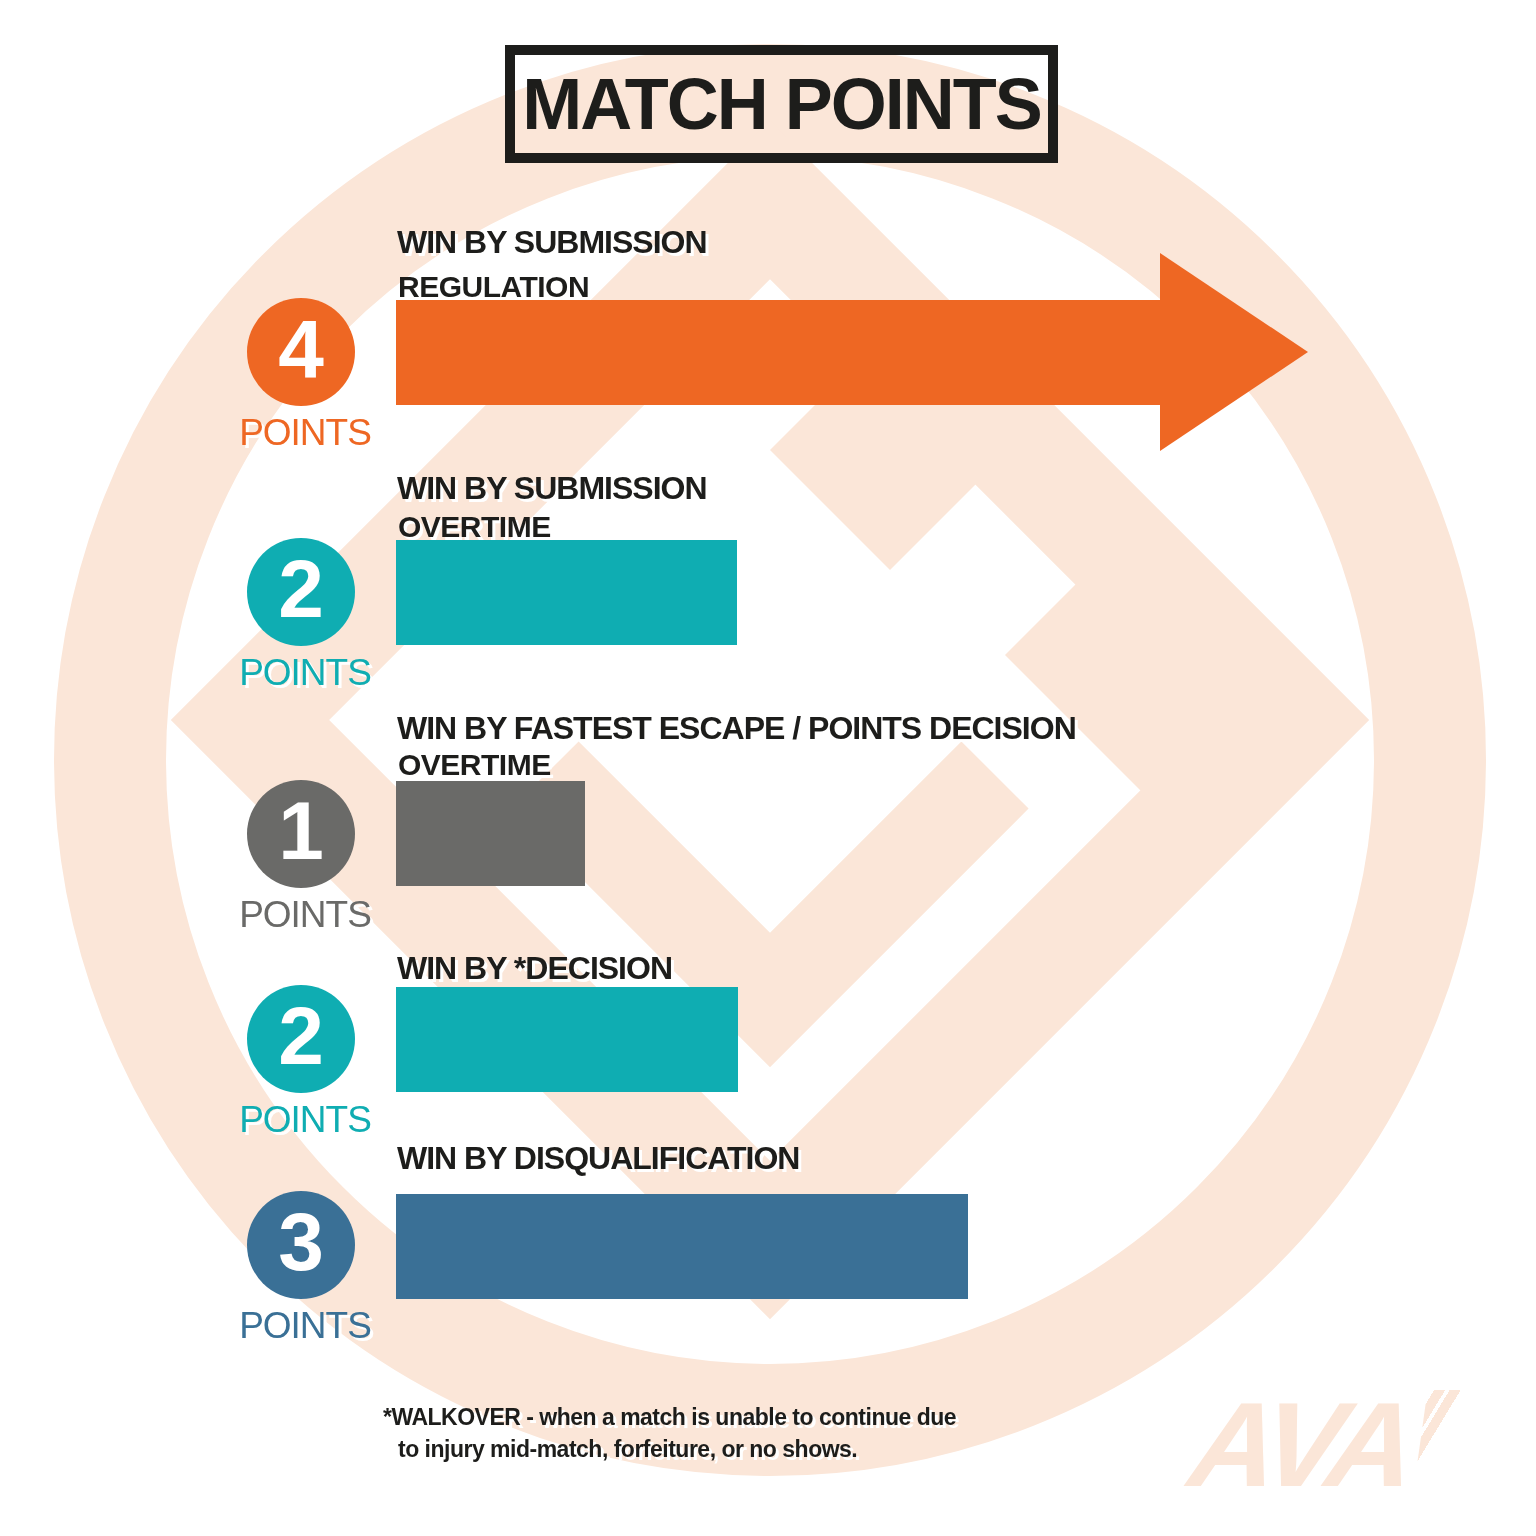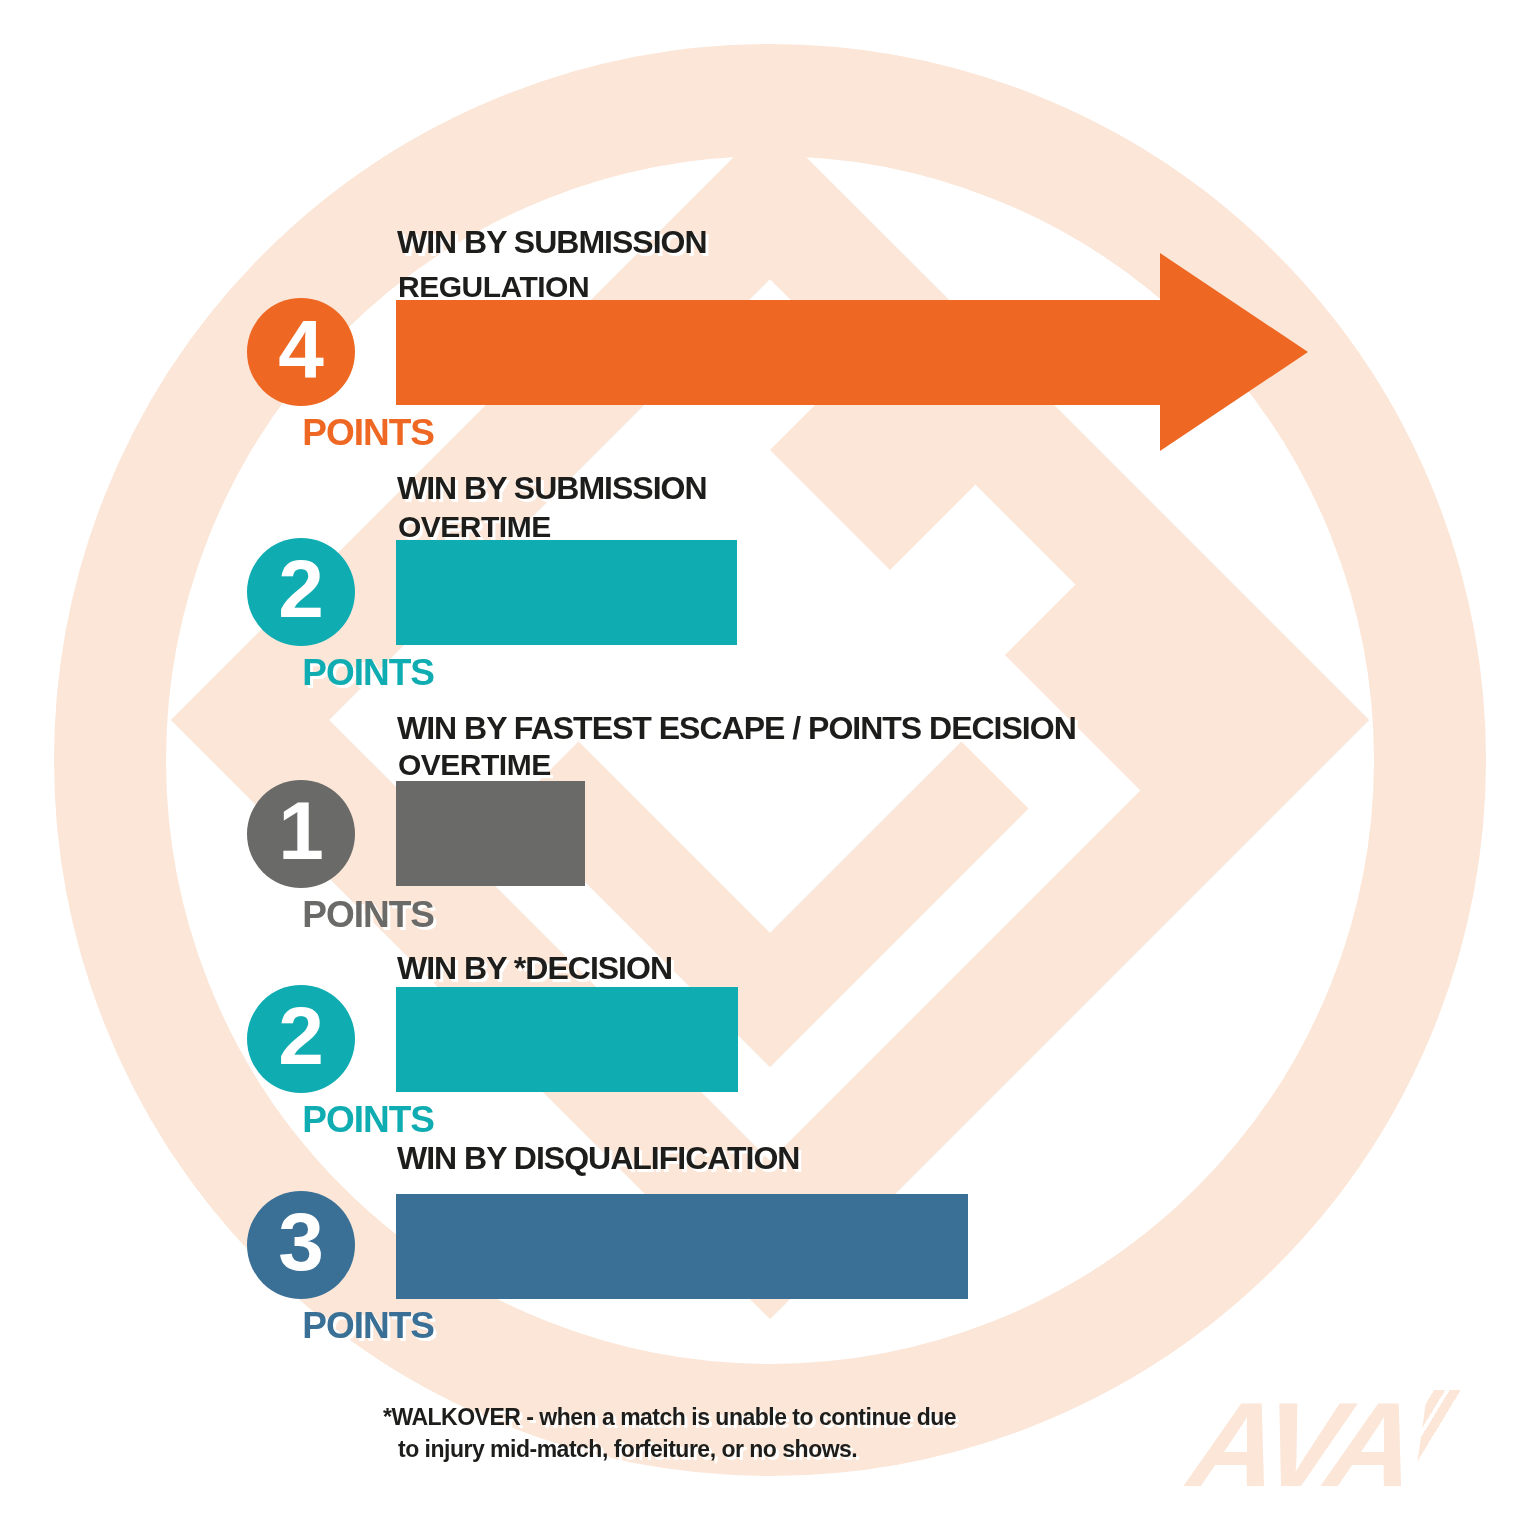--- a/index.html
+++ b/index.html
@@ -57,23 +57,23 @@
     position:absolute;left:247px;top:calc(var(--c) - 54px);
     width:108px;height:108px;border-radius:50%;
     display:flex;align-items:center;justify-content:center;
     z-index:2;
   }
   .badge span{
     color:#ffffff;font-size:82px;font-weight:bold;line-height:1;
     transform:translateY(-3px);
   }
   .points-label{
-    position:absolute;left:194px;top:calc(var(--c) + 62px);
-    width:240px;text-align:right;
-    font-size:37px;font-weight:bold;letter-spacing:-1px;line-height:1;
+    position:absolute;left:185px;top:calc(var(--c) + 62px);
+    width:240px;text-align:center;
+    font-size:37px;font-weight:normal;letter-spacing:-1px;line-height:1;
     text-shadow:3px 3px 0 #ffffff;z-index:2;white-space:nowrap;
   }
   
   .footnote{
     position:absolute;left:383px;top:1402px;z-index:2;
     font-size:23px;font-weight:bold;letter-spacing:-.5px;line-height:1.38;
     text-shadow:3px 3px 0 #ffffff;
   }
   .footnote .l2{padding-left:15px;}
   
@@ -95,20 +95,23 @@
 <div class="stage">
 
   <svg class="watermark" viewBox="0 0 1536 1536" width="1536" height="1536" aria-hidden="true">
     <circle cx="770" cy="760" r="660" fill="none" stroke="#fbe6d8" stroke-width="112"></circle>
     <path d="M770 200 L1290 720 L770 1240 L250 720 Z" fill="none" stroke="#fbe6d8" stroke-width="112"></path>
     <path d="M890 330 L1010 450 L890 570 L770 450 Z" fill="#fbe6d8"></path>
     <path d="M1145 515 L1285 655 L1145 795 L1005 655 Z" fill="#fbe6d8"></path>
     <path d="M545 775 L770 1000 L995 775" fill="none" stroke="#fbe6d8" stroke-width="95"></path>
   </svg>
 
+  <div class="title-box">
+    <h1>MATCH POINTS</h1>
+  </div>
 
   <div class="row r0">
     <div class="heading">WIN BY SUBMISSION</div>
     <div class="subheading">REGULATION</div>
     <div class="bar" style="width: 764px; background: rgb(238, 103, 35);"></div>
     <div class="arrow-head" style="border-left-color: rgb(238, 103, 35);"></div>
     <div class="badge" style="background: rgb(238, 103, 35);">
         <span>4</span>
       </div>
     <div class="points-label" style="color: rgb(238, 103, 35);">POINTS</div>

